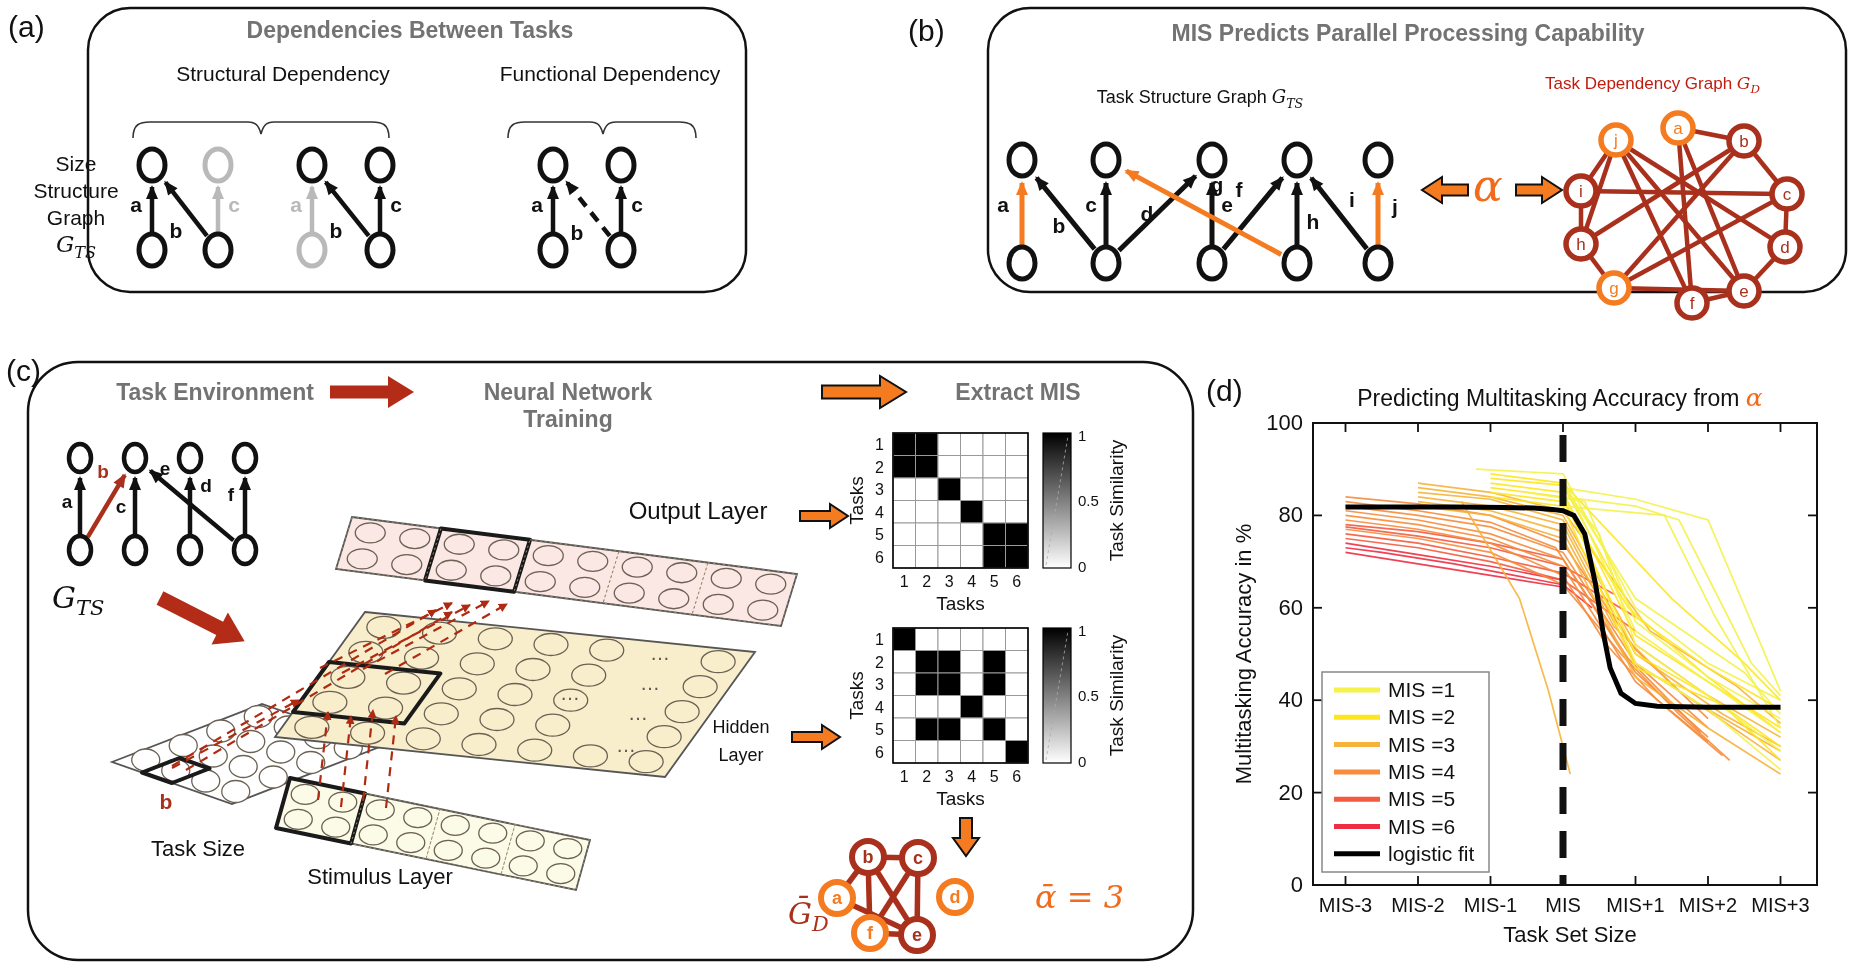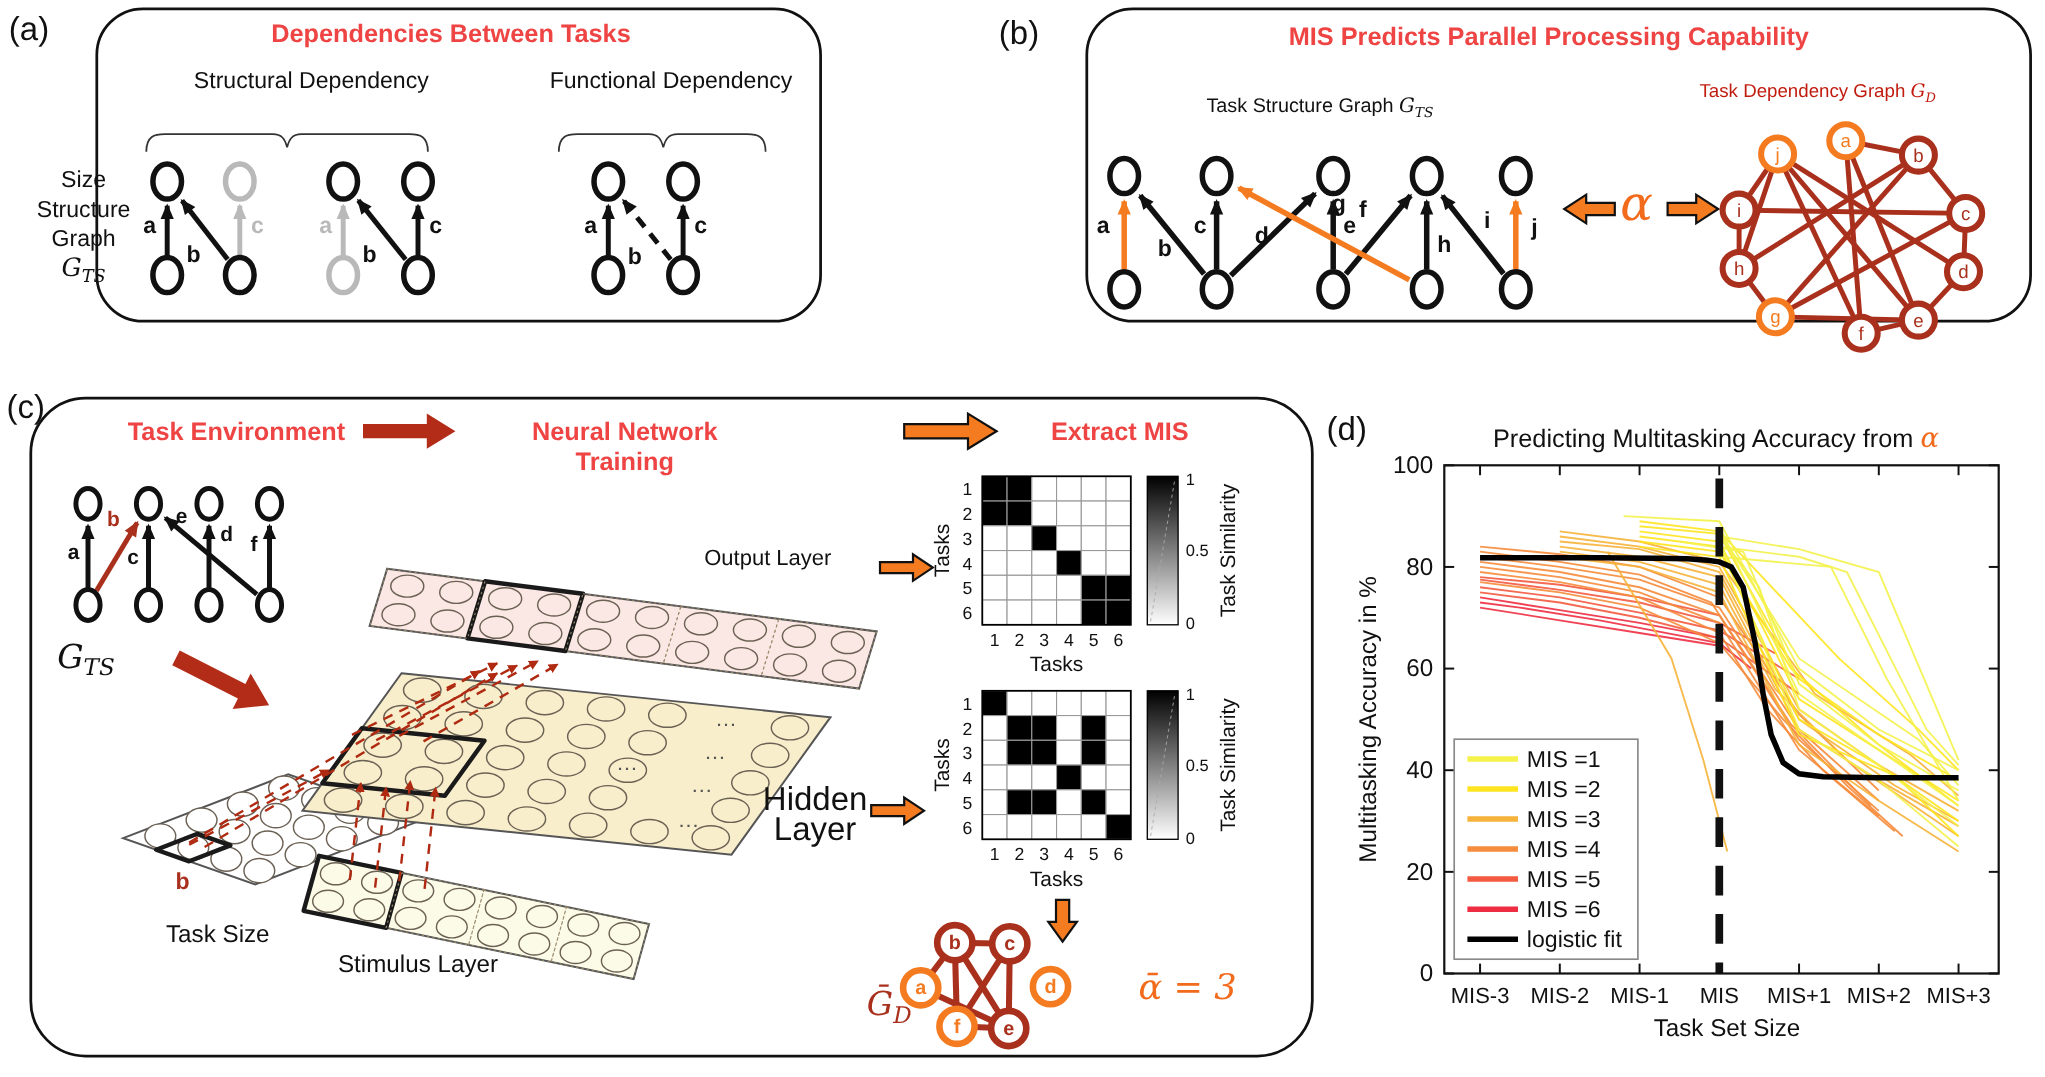--- a/index.html
+++ b/index.html
@@ -2,21 +2,21 @@
 <html><head>
 <meta charset="utf-8">
 <style>
   html,body{margin:0;padding:0;background:#fff;}
   #fig{position:relative;width:1859px;height:979px;background:#fff;
        font-family:"Liberation Sans",sans-serif;color:#111;overflow:hidden;}
   #fig svg{position:absolute;left:0;top:0;}
   .abs{position:absolute;}
   .ctr{text-align:center;}
   .tag{font-size:30px;color:#111;}
-  .ptitle{font-weight:bold;font-size:23px;color:#ef4444;}
+  .ptitle{font-weight:bold;font-size:23px;color:#737373;}
   .sub{font-size:21px;color:#111;}
   .mi{font-family:"DejaVu Serif","Liberation Serif",serif;font-style:italic;}
   sub{font-size:70%;}
   .red{color:#c11b0e;}
   .dred{color:#a9301c;}
   .org{color:#f26a1b;}
 </style>
 </head>
 <body>
 
@@ -554,22 +554,22 @@
   <div class="abs mi org" style="left:1473px;top:160px;font-size:44px;">α</div>
 
   <div class="abs ptitle ctr" style="left:115px;top:379px;width:200px;text-align:center;">Task Environment</div>
   <div class="abs ptitle ctr" style="left:440px;top:379px;width:256px;">Neural Network Training</div>
   <div class="abs ptitle ctr" style="left:928px;top:379px;width:180px;">Extract MIS</div>
   <div class="abs mi" style="left:52px;top:580px;font-size:30px;">
     <span>G</span><sub>TS</sub>
   </div>
   <div class="abs sub ctr" style="left:118px;top:836px;width:160px;font-size:22px;">Task Size</div>
   <div class="abs sub ctr" style="left:285px;top:864px;width:190px;font-size:22px;">Stimulus Layer</div>
-  <div class="abs sub ctr" style="left:608px;top:497px;width:180px;font-size:20px;">Output Layer</div>
-  <div class="abs sub ctr" style="left:686px;top:713px;width:110px;font-size:30px;line-height:28px;">
+  <div class="abs sub ctr" style="left:608px;top:497px;width:180px;font-size:24px;">Output Layer</div>
+  <div class="abs sub ctr" style="left:686px;top:713px;width:110px;font-size:18px;line-height:28px;">
     <span>Hidden</span><br><span>Layer</span>
   </div>
   <div class="abs dred ctr" style="left:146px;top:790px;width:40px;font-size:21px;font-weight:bold;">b</div>
   <div class="abs mi dred" style="left:788px;top:896px;font-size:30px;">
     <span>Ḡ</span><sub>D</sub>
   </div>
   <div class="abs mi org" style="left:1035px;top:878px;font-size:32px;">ᾱ = 3</div>
 
   <div class="abs ctr" style="left:1300px;top:383px;width:520px;font-size:23px;">
     <span>Predicting Multitasking Accuracy from </span><span class="mi org" style="font-size:25px;">α</span>

